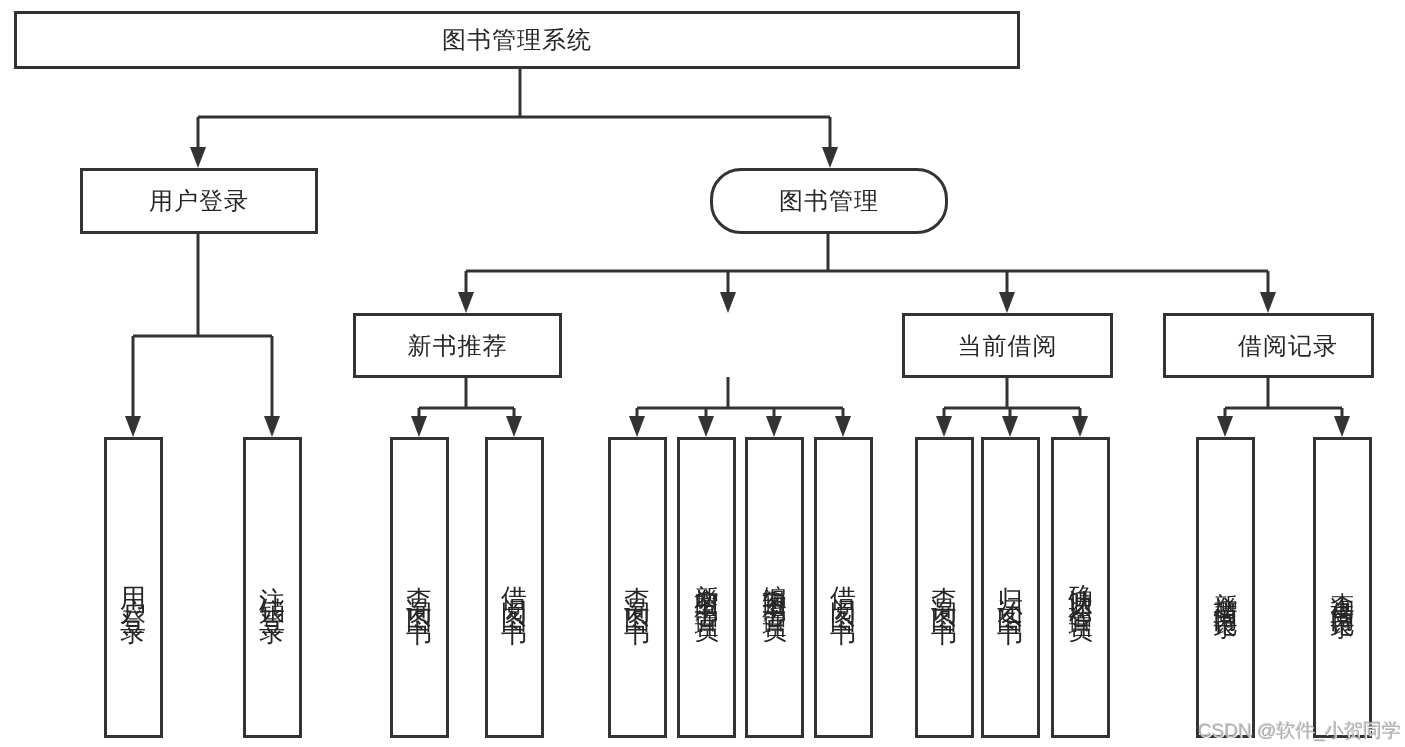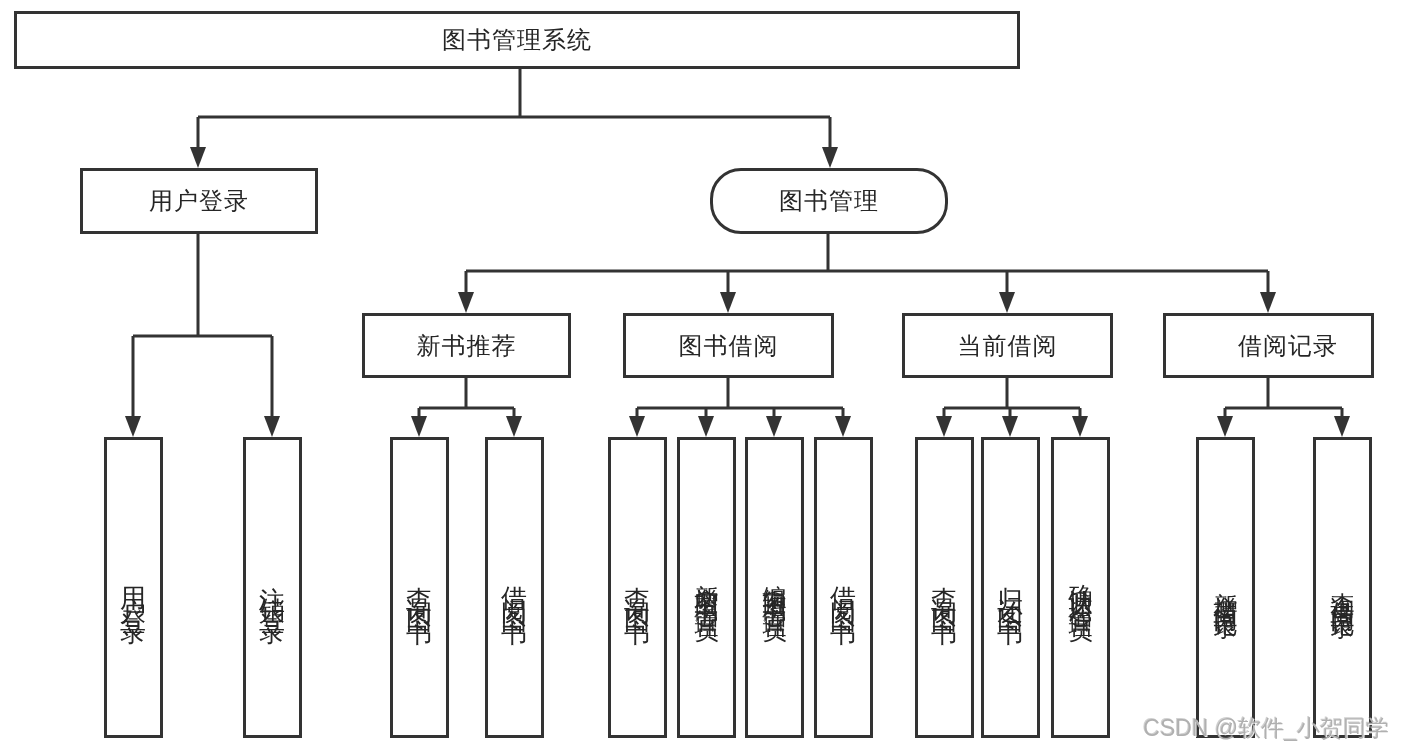--- a/index.html
+++ b/index.html
@@ -56,23 +56,23 @@
     letter-spacing: 11px;
     color: var(--text);
     line-height: 1;
   }
   .v-label.long {
     font-size: 24px;
     letter-spacing: 5px;
   }
   .watermark {
     position: absolute;
-    right: 16px;
+    right: 4px;
     bottom: 3px;
-    font-size: 23px;
+    font-size: 19px;
     color: var(--watermark);
     text-shadow: 1px 1px 0 rgba(255,255,255,0.9), -1px -1px 0 rgba(120,120,120,0.35);
     white-space: nowrap;
   }
 </style>
 </head>
 <body>
 
 <div class="stage">
 
@@ -110,25 +110,22 @@
     <span class="h-label">图书管理系统</span>
   </div>
 
   <div class="box" style="left:80px; top:168px; width:238px; height:66px;">
     <span class="h-label">用户登录</span>
   </div>
   <div class="box" style="left:710px; top:168px; width:238px; height:66px;border-radius:31px;">
     <span class="h-label">图书管理</span>
   </div>
 
-  <div class="box" style="left:362px; top:313px; width:209px; height:65px;">
+  <div class="box" style="left:353px; top:313px; width:209px; height:65px;">
     <span class="h-label">新书推荐</span>
-  </div>
-  <div class="box" style="left:623px; top:313px; width:211px; height:65px;">
-    <span class="h-label">图书借阅</span>
   </div>
   <div class="box" style="left:902px; top:313px; width:211px; height:65px;font-family:Liberation Mono, monospace;">
     <span class="h-label">当前借阅</span>
   </div>
   <div class="box" style="left:1163px; top:313px; width:211px; height:65px;padding-left:39px;">
     <span class="h-label">借阅记录</span>
   </div>
 
   <div class="box leaf" style="left:104px;">
     <span class="v-label">用户登录</span>

